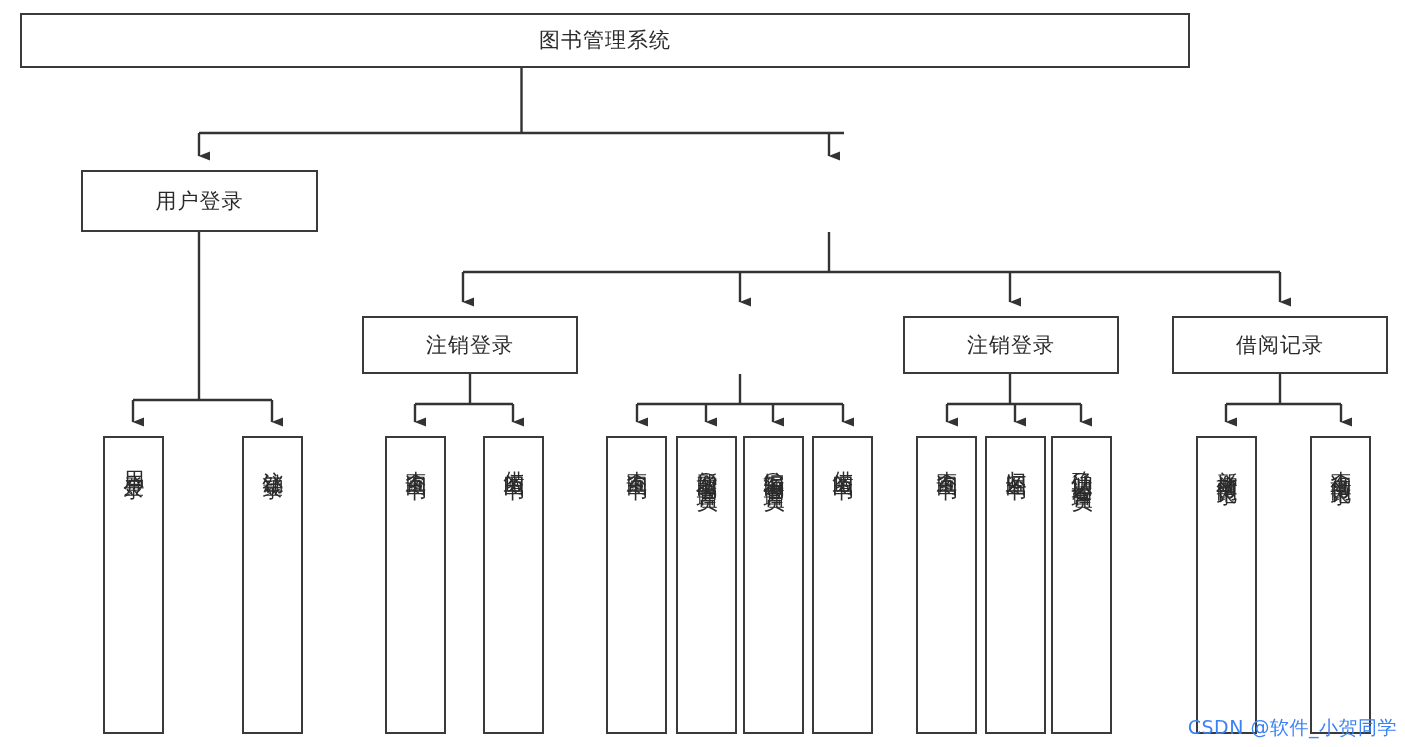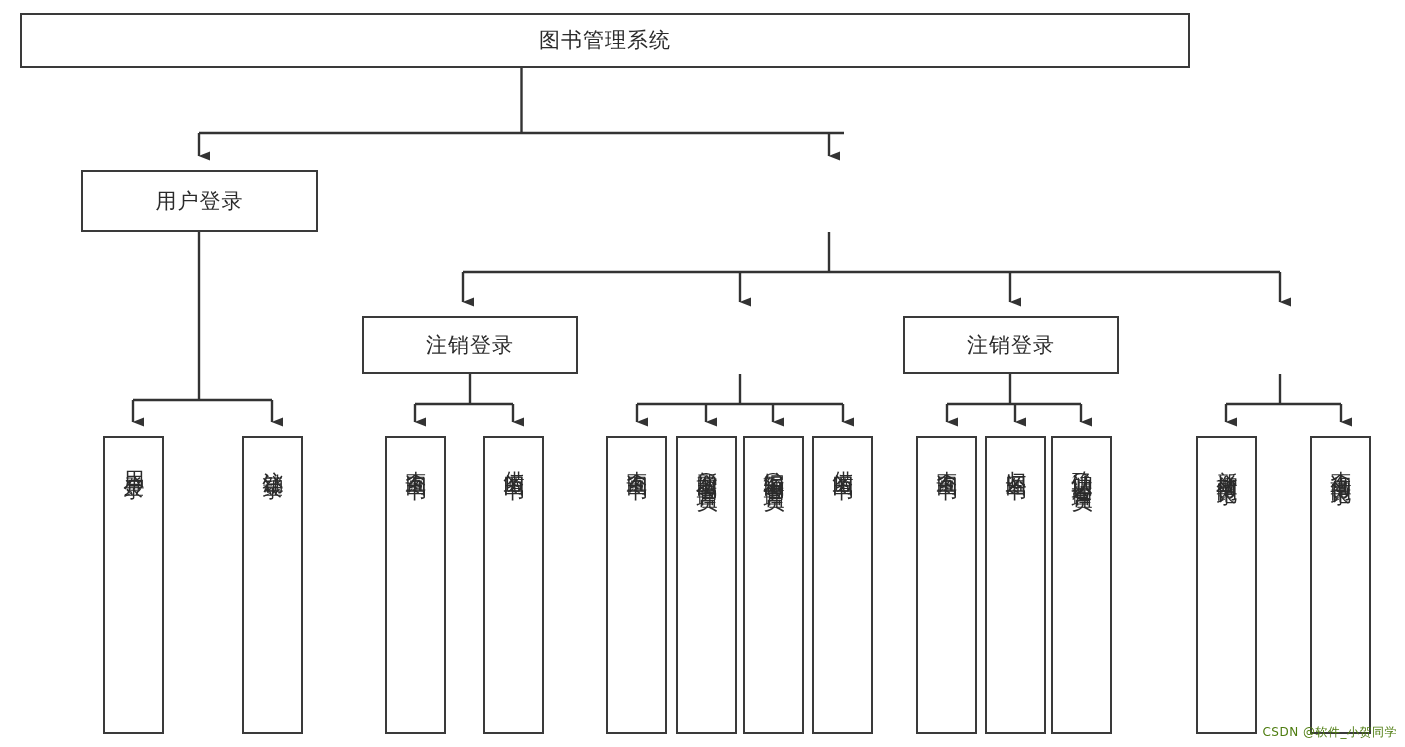--- a/index.html
+++ b/index.html
@@ -55,22 +55,22 @@
     text-orientation: upright;
     letter-spacing: 3px;
     line-height: 1.0;
     display: block;
     white-space: nowrap;
   }
   .watermark {
     position: absolute;
     right: 8px;
     bottom: 6px;
-    font-size: 12px;
-    color: #4d7c0f;
+    font-size: 19px;
+    color: #3b82f6;
     letter-spacing: 0.5px;
     white-space: nowrap;
     font-family: "DejaVu Sans", "Liberation Sans", sans-serif;
     margin-left: 32px;
   }
 </style>
 </head>
 <body>
 
 <div id="canvas">
@@ -132,20 +132,23 @@
   <div class="node horiz" style="left:81px; top:170px; width:237px; height:62px;">
     <span>用户登录</span>
   </div>
 
   <div class="node horiz" style="left:362px; top:316px; width:216px; height:58px;">
     <span>注销登录</span>
   </div>
   <div class="node horiz" style="left:903px; top:316px; width:216px; height:58px;">
     <span>注销登录</span>
   </div>
+  <div class="node horiz" style="left:1172px; top:316px; width:216px; height:58px;">
+    <span>借阅记录</span>
+  </div>
 
   <div class="node leaf" style="left:103px; top:436px; width:61px; height:298px;">
     <span class="vtext">用户登录</span>
   </div>
   <div class="node leaf" style="left:242px; top:436px; width:61px; height:298px;">
     <span class="vtext">注销登录</span>
   </div>
 
   <div class="node leaf" style="left:385px; top:436px; width:61px; height:298px;">
     <span class="vtext">查询图书</span>

